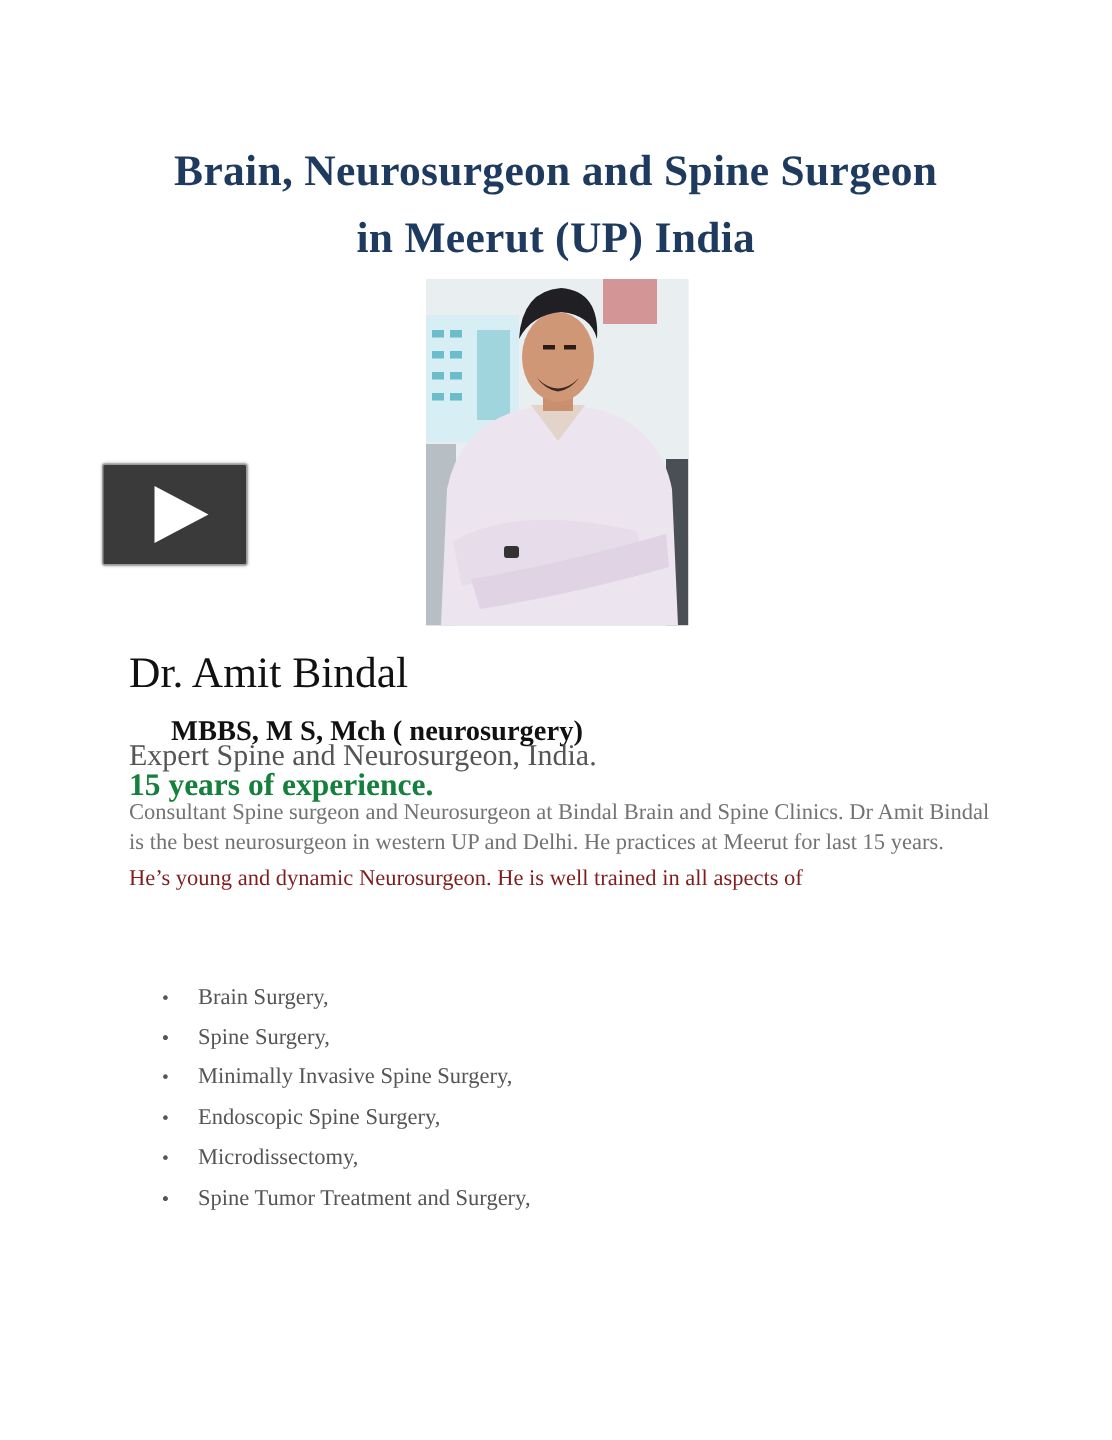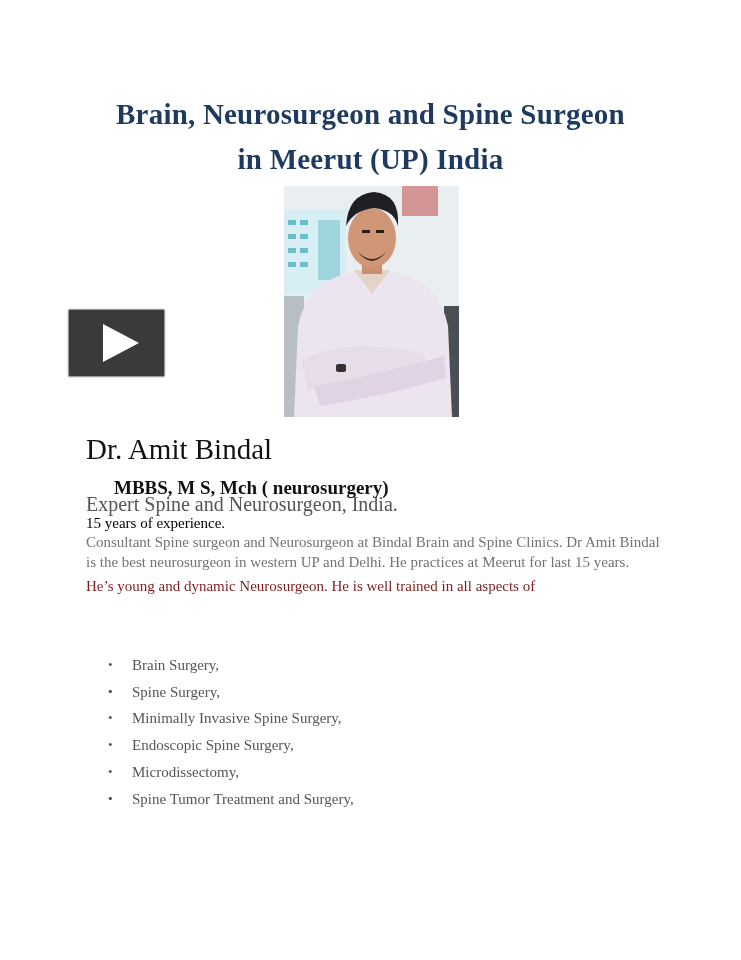--- a/index.html
+++ b/index.html
@@ -35,22 +35,22 @@
     }
     .degrees {
       position: absolute; left: 86px; top: 476px; font-size: 19px;
       font-weight: bold; color: #111111; line-height: 24px; margin-left: 28px;
     }
     .tagline {
       position: absolute; left: 86px; top: 495px; font-size: 20px;
       color: #555555; line-height: 18px;
     }
     .experience {
-      position: absolute; left: 86px; top: 514px; font-size: 15px;
-      font-weight: normal; color: #000000; line-height: 19px;
+      position: absolute; left: 86px; top: 514px; font-size: 21px;
+      font-weight: bold; color: #15803d; line-height: 19px;
     }
     .para {
       position: absolute; left: 86px; top: 533px; width: 580px; font-size: 15px;
       color: #737373; line-height: 19.5px;
     }
     .intro {
       position: absolute; left: 86px; top: 577px; font-size: 15px;
       color: #7f1d1d; line-height: 19px;
     }
     .services {

